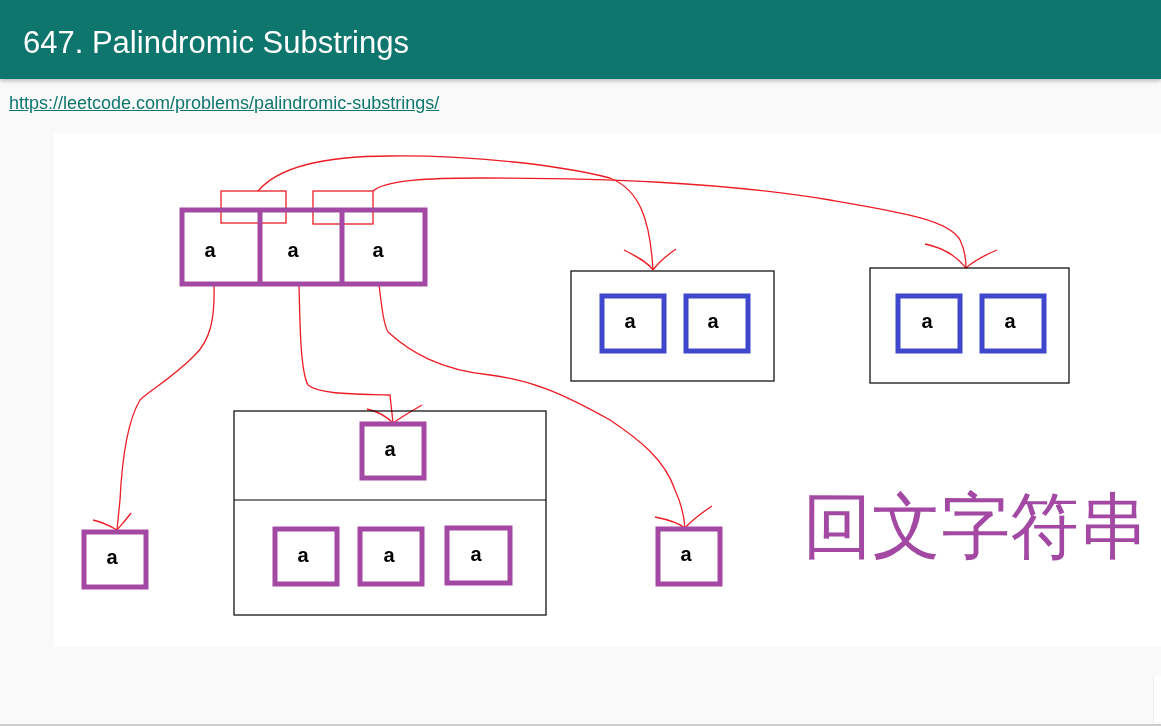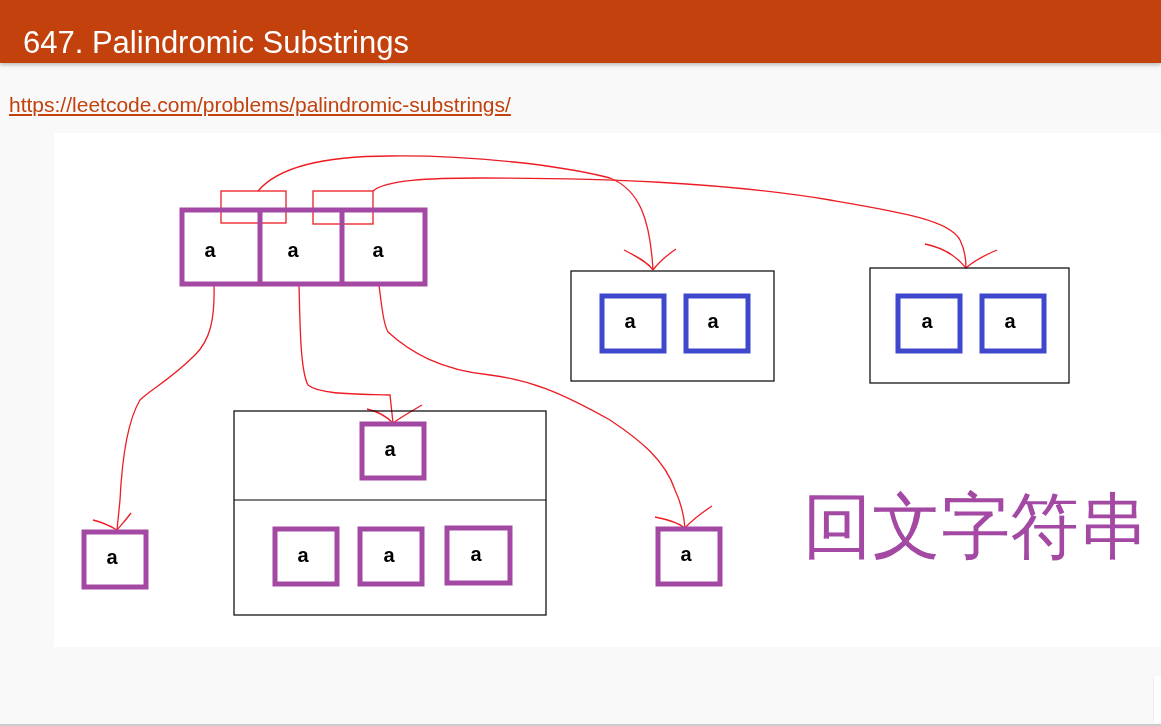--- a/index.html
+++ b/index.html
@@ -8,41 +8,41 @@
       width: 1161px;
       height: 726px;
       overflow: hidden;
       background: #f9f9f9;
       font-family: "Liberation Sans", "DejaVu Sans", sans-serif;
     }
     .header {
       position: absolute;
       left: 0; top: 0;
       width: 1161px;
-      height: 63px;
-      background: #c2410c;
+      height: 79px;
+      background: #0f766e;
       box-shadow: 0 2px 4px rgba(0,0,0,0.25);
       z-index: 2;
     }
     .header .title {
       position: absolute;
       left: 23px;
       top: 25px;
       font-size: 31px;
       color: #ffffff;
       font-family: "Liberation Sans", "DejaVu Sans", sans-serif;
       letter-spacing: 0px;
       white-space: nowrap;
     }
     .link {
       position: absolute;
       left: 9px;
       top: 93px;
-      font-size: 21px;
-      color: #c2410c;
+      font-size: 18px;
+      color: #0f766e;
       text-decoration: underline;
       white-space: nowrap;
       cursor: pointer;
       z-index: 3;
     }
     .canvas {
       position: absolute;
       left: 54px;
       top: 133px;
       width: 1107px;

